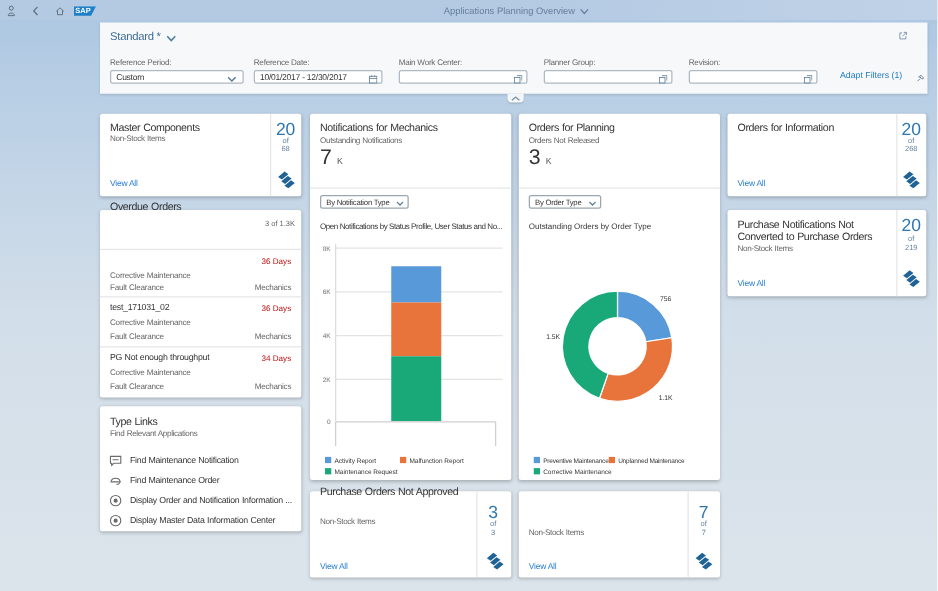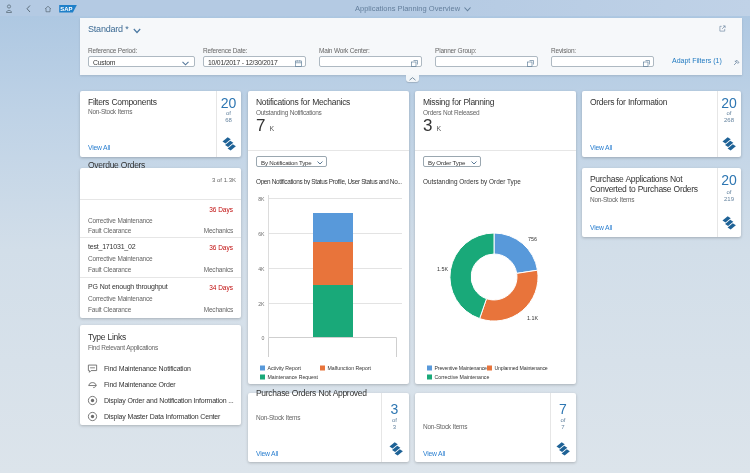--- a/index.html
+++ b/index.html
@@ -98,21 +98,21 @@
 <svg class="abs" style="left:732px;top:59px" width="8" height="8" viewBox="0 0 16 16">
   <path d="M9 2 L14 7 L11 8.5 L7.5 5 Z M8 8 L4 12 M9.5 6.5 L5.5 4.5" fill="none" stroke="#647f9b" stroke-width="1.4"></path>
 </svg>
 <div id="chip" class="abs">
       <svg style="position:absolute;left:3px;top:2px" width="7" height="4" viewBox="0 0 7 4">
         <path d="M0.5 3.2 L3.5 0.6 L6.5 3.2" fill="none" stroke="#7a8ea0" stroke-width="1"></path>
       </svg>
     </div>
 
 <div class="card" style="left:80px;top:91px;width:161px;height:66px"></div>
-<div class="abs ct" style="left:88px;top:97px">Filters Components</div>
+<div class="abs ct" style="left:88px;top:97px">Master Components</div>
 <div class="abs cs" style="left:88px;top:108px">Non-Stock Items</div>
 <div class="abs va" style="left:88px;top:144px">View All</div>
 <div class="sep" style="left:216px;top:91px;width:1px;height:66px"></div>
 <div class="abs kpin" style="left:216px;top:94.5px;width:25px;text-align:center">20</div>
 <div class="abs kpis" style="left:216px;top:110px;width:25px">of<br>68</div>
 <svg class="abs" style="left:222px;top:136px" width="15" height="15" viewBox="0 0 15.8 15.8">
   <g fill="#1e6296">
         <path d="M0.5 5.8 L6.0 1.3 L9.2 3.5 L3.7 8.0 Z"></path>
         <path d="M3.2 9.5 L8.7 5.0 L11.9 7.2 L6.4 11.7 Z"></path>
         <path d="M5.9 13.2 L11.4 8.7 L14.6 10.9 L9.1 15.4 Z"></path>
@@ -216,21 +216,21 @@
 <div class="abs kpis" style="left:381px;top:417px;width:27px">of<br>3</div>
 <svg class="abs" style="left:389px;top:441px" width="15" height="15" viewBox="0 0 15.8 15.8">
   <g fill="#1e6296">
         <path d="M0.5 5.8 L6.0 1.3 L9.2 3.5 L3.7 8.0 Z"></path>
         <path d="M3.2 9.5 L8.7 5.0 L11.9 7.2 L6.4 11.7 Z"></path>
         <path d="M5.9 13.2 L11.4 8.7 L14.6 10.9 L9.1 15.4 Z"></path>
       </g>
 </svg>
 
 <div class="card" style="left:415px;top:91px;width:161px;height:293px"></div>
-<div class="abs ct" style="left:423px;top:97px">Missing for Planning</div>
+<div class="abs ct" style="left:423px;top:97px">Orders for Planning</div>
 <div class="abs cs" style="left:423px;top:109px">Orders Not Released</div>
 <div class="abs" style="left:423px;top:116px;font-size:17px;color:#333;letter-spacing:-0.3px">3 <span style="font-size:7px;color:#555">K</span></div>
 <div class="sep" style="left:415px;top:150px;width:161px;height:1px"></div>
 <div class="dd" style="left:423px;top:156px;width:58px;height:11px">
       <span style="position:absolute;left:4px;top:2.2px;font-size:6.2px;letter-spacing:-0.2px">By Order Type</span>
       <svg style="position:absolute;right:3px;top:3.5px" width="6" height="4" viewBox="0 0 6 4">
         <path d="M0.5 0.5 L3 3 L5.5 0.5" fill="none" stroke="#5a7a96" stroke-width="1"></path>
       </svg>
     </div>
 <div class="abs" style="left:423px;top:178px;font-size:6.4px;color:#333">Outstanding Orders by Order Type</div>
@@ -275,21 +275,21 @@
 <div class="abs kpis" style="left:717px;top:110px;width:24px">of<br>268</div>
 <svg class="abs" style="left:722px;top:136px" width="15" height="15" viewBox="0 0 15.8 15.8">
   <g fill="#1e6296">
         <path d="M0.5 5.8 L6.0 1.3 L9.2 3.5 L3.7 8.0 Z"></path>
         <path d="M3.2 9.5 L8.7 5.0 L11.9 7.2 L6.4 11.7 Z"></path>
         <path d="M5.9 13.2 L11.4 8.7 L14.6 10.9 L9.1 15.4 Z"></path>
       </g>
 </svg>
 
 <div class="card" style="left:582px;top:168px;width:159px;height:69px"></div>
-<div class="abs ct" style="left:590px;top:174px;width:122px">Purchase Applications Not Converted to Purchase Orders</div>
+<div class="abs ct" style="left:590px;top:174px;width:122px">Purchase Notifications Not Converted to Purchase Orders</div>
 <div class="abs cs" style="left:590px;top:196px">Non-Stock Items</div>
 <div class="abs va" style="left:590px;top:224px">View All</div>
 <div class="sep" style="left:717px;top:168px;width:1px;height:69px"></div>
 <div class="abs kpin" style="left:717px;top:171.5px;width:24px;text-align:center">20</div>
 <div class="abs kpis" style="left:717px;top:189px;width:24px">of<br>219</div>
 <svg class="abs" style="left:722px;top:215px" width="15" height="15" viewBox="0 0 15.8 15.8">
   <g fill="#1e6296">
         <path d="M0.5 5.8 L6.0 1.3 L9.2 3.5 L3.7 8.0 Z"></path>
         <path d="M3.2 9.5 L8.7 5.0 L11.9 7.2 L6.4 11.7 Z"></path>
         <path d="M5.9 13.2 L11.4 8.7 L14.6 10.9 L9.1 15.4 Z"></path>

